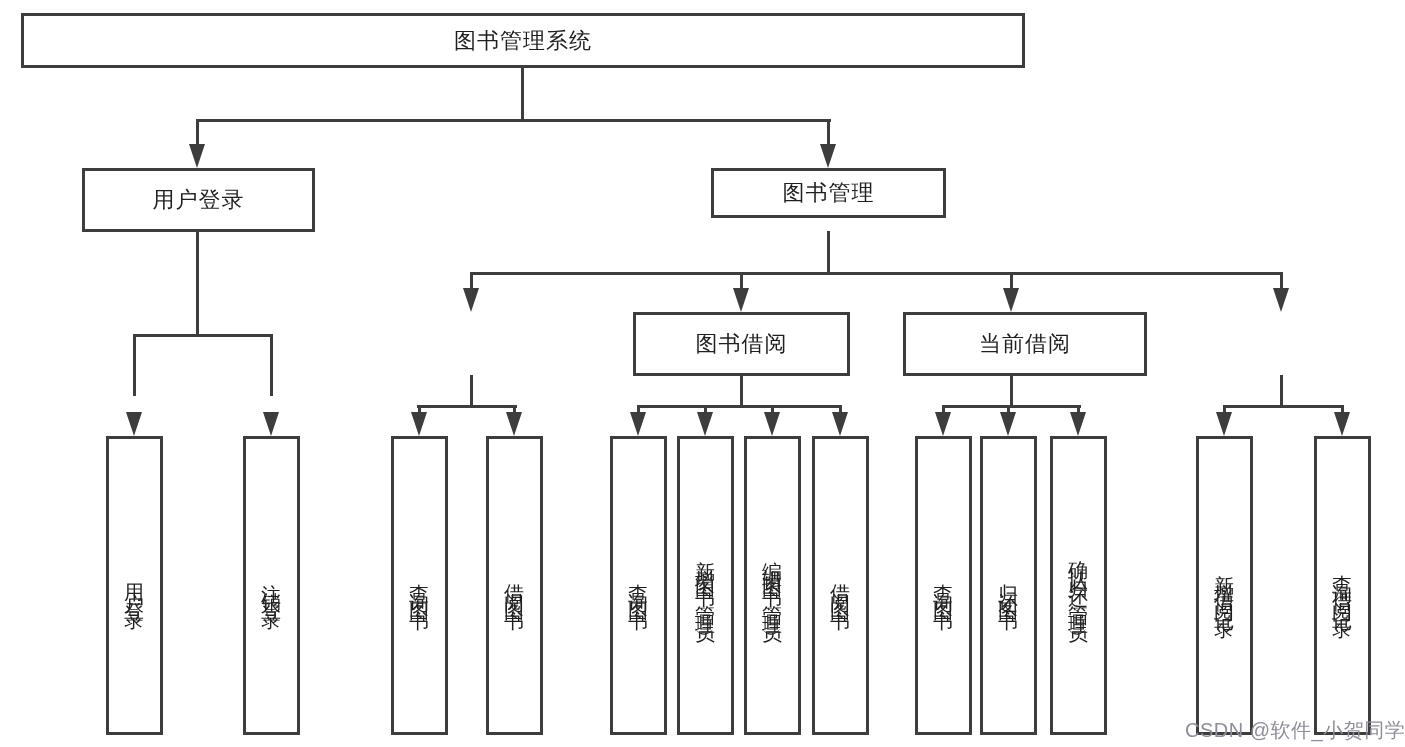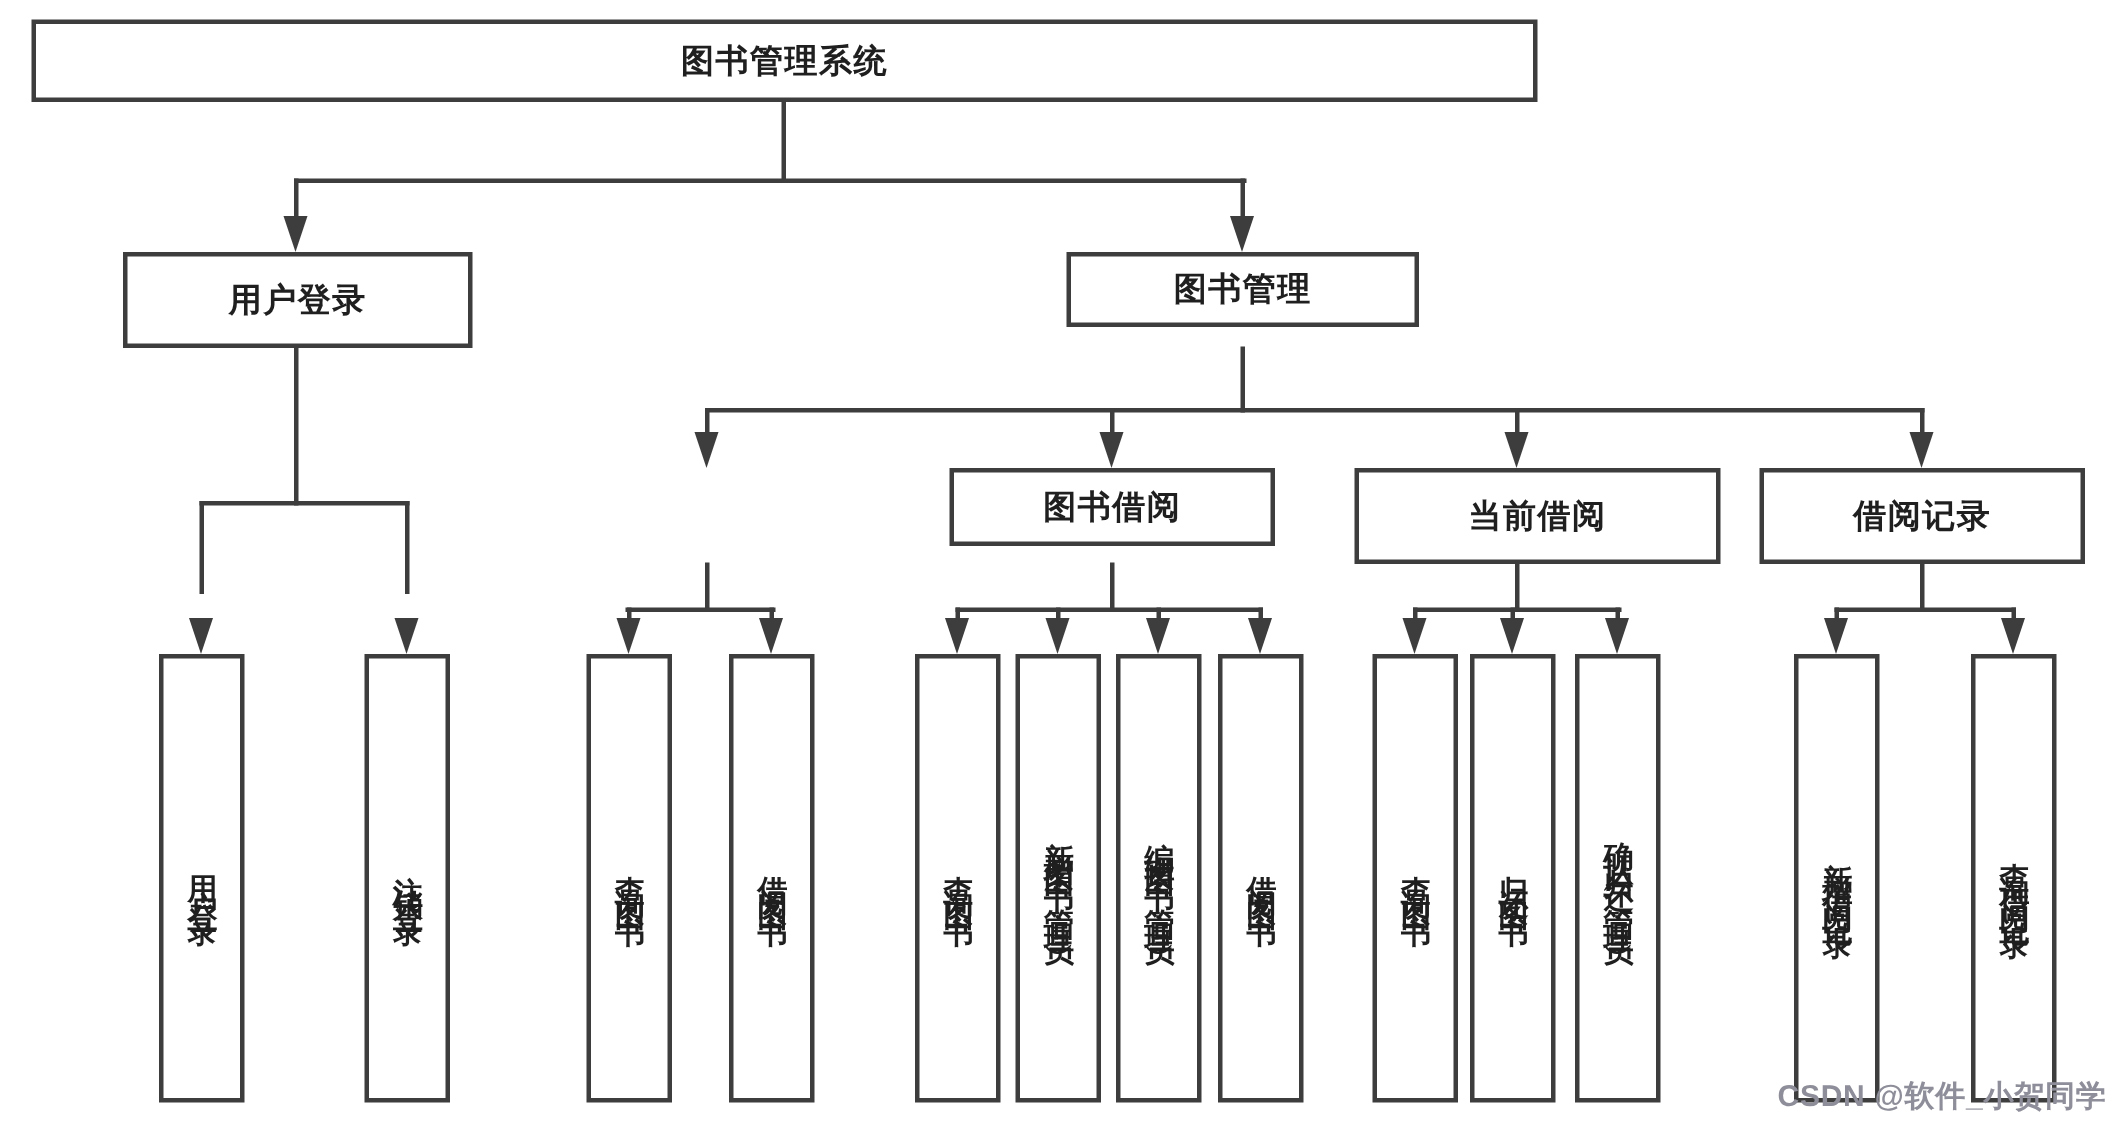--- a/index.html
+++ b/index.html
@@ -8,21 +8,21 @@
     --bg:#ffffff;
     --wm:#8e8e9a;
   }
   *{margin:0;padding:0;box-sizing:border-box;}
   html,body{background:var(--bg);}
   body{
     width:1405px;height:747px;position:relative;overflow:hidden;
     font-family:"Liberation Sans","DejaVu Sans",sans-serif;
     color:var(--text);
   }
-  .stage{position:absolute;inset:0;width:1405px;height:747px;font-weight:bold;}
+  .stage{position:absolute;inset:0;width:1405px;height:747px;}
   
   .hl{position:absolute;height:3px;background:var(--line);}
   .vl{position:absolute;width:3px;background:var(--line);}
   .ah{position:absolute;width:0;height:0;
       border-left:8px solid transparent;border-right:8px solid transparent;
       border-top:24px solid var(--line);}
   
   .box{
     position:absolute;background:var(--bg);border:3px solid var(--line);
     display:flex;align-items:center;justify-content:center;
@@ -105,28 +105,25 @@
     <span>图书管理系统</span>
   </div>
 
   <div class="box" style="left:82px;top:168px;width:233px;height:64px">
     <span>用户登录</span>
   </div>
   <div class="box" style="left:711px;top:168px;width:235px;height:50px">
     <span>图书管理</span>
   </div>
 
-  <div class="box" style="left:633px;top:312px;width:217px;height:52px">
+  <div class="box" style="left:633px;top:312px;width:217px;height:64px">
     <span>图书借阅</span>
   </div>
   <div class="box" style="left:903px;top:312px;width:244px;height:64px">
     <span>当前借阅</span>
-  </div>
-  <div class="box" style="left:1173px;top:312px;width:217px;height:64px">
-    <span>借阅记录</span>
   </div>
 
   <div class="box leaf" style="left:106px">
     <span class="vtext">用户登录</span>
   </div>
   <div class="box leaf" style="left:243px">
     <span class="vtext">注销登录</span>
   </div>
 
   <div class="box leaf" style="left:391px">

